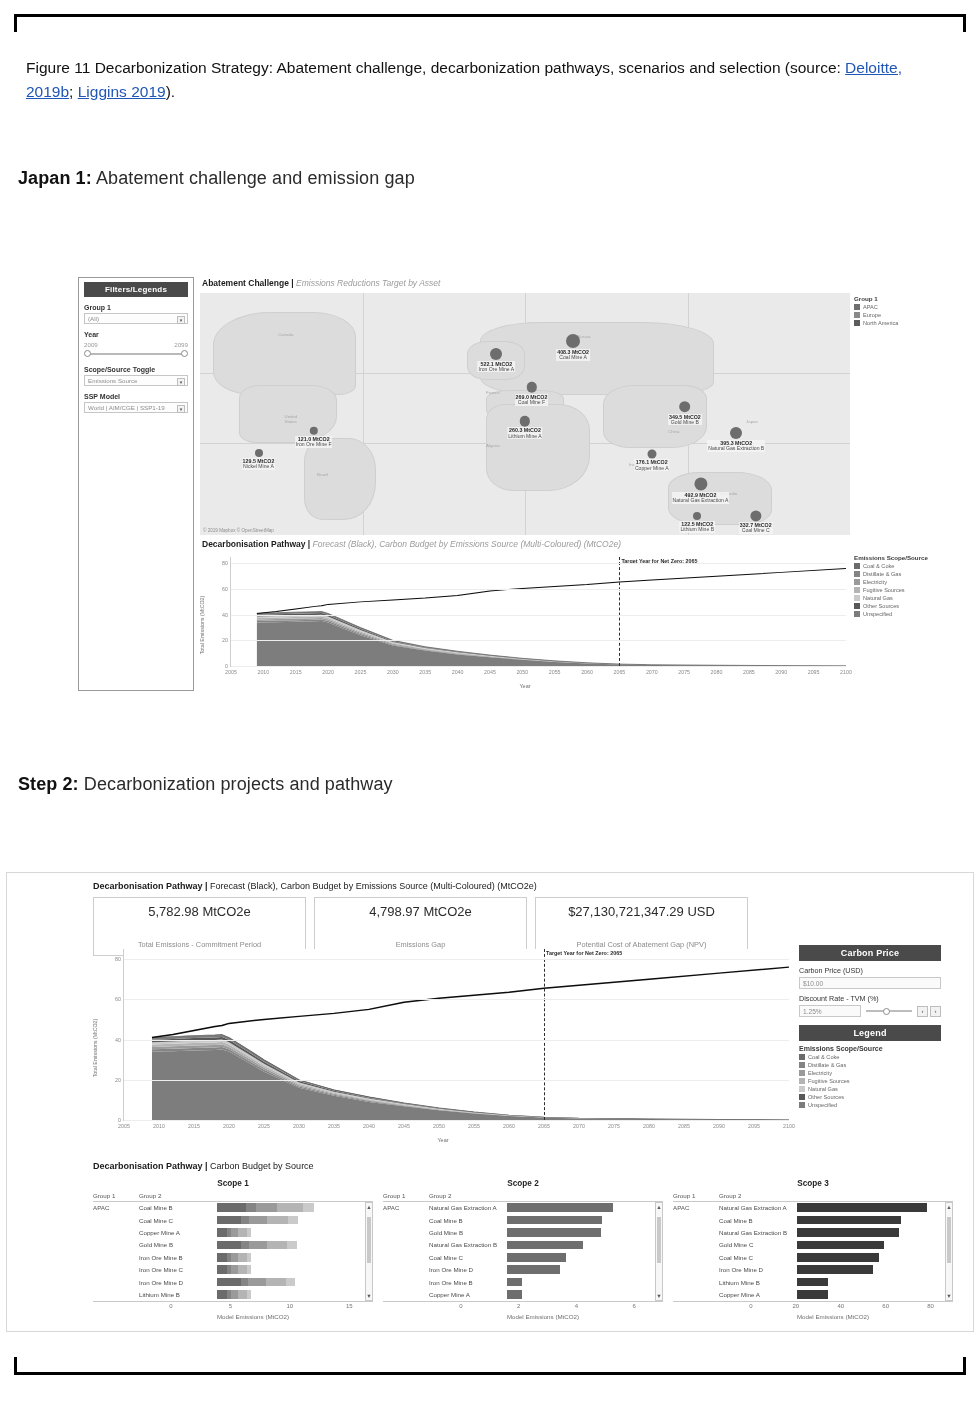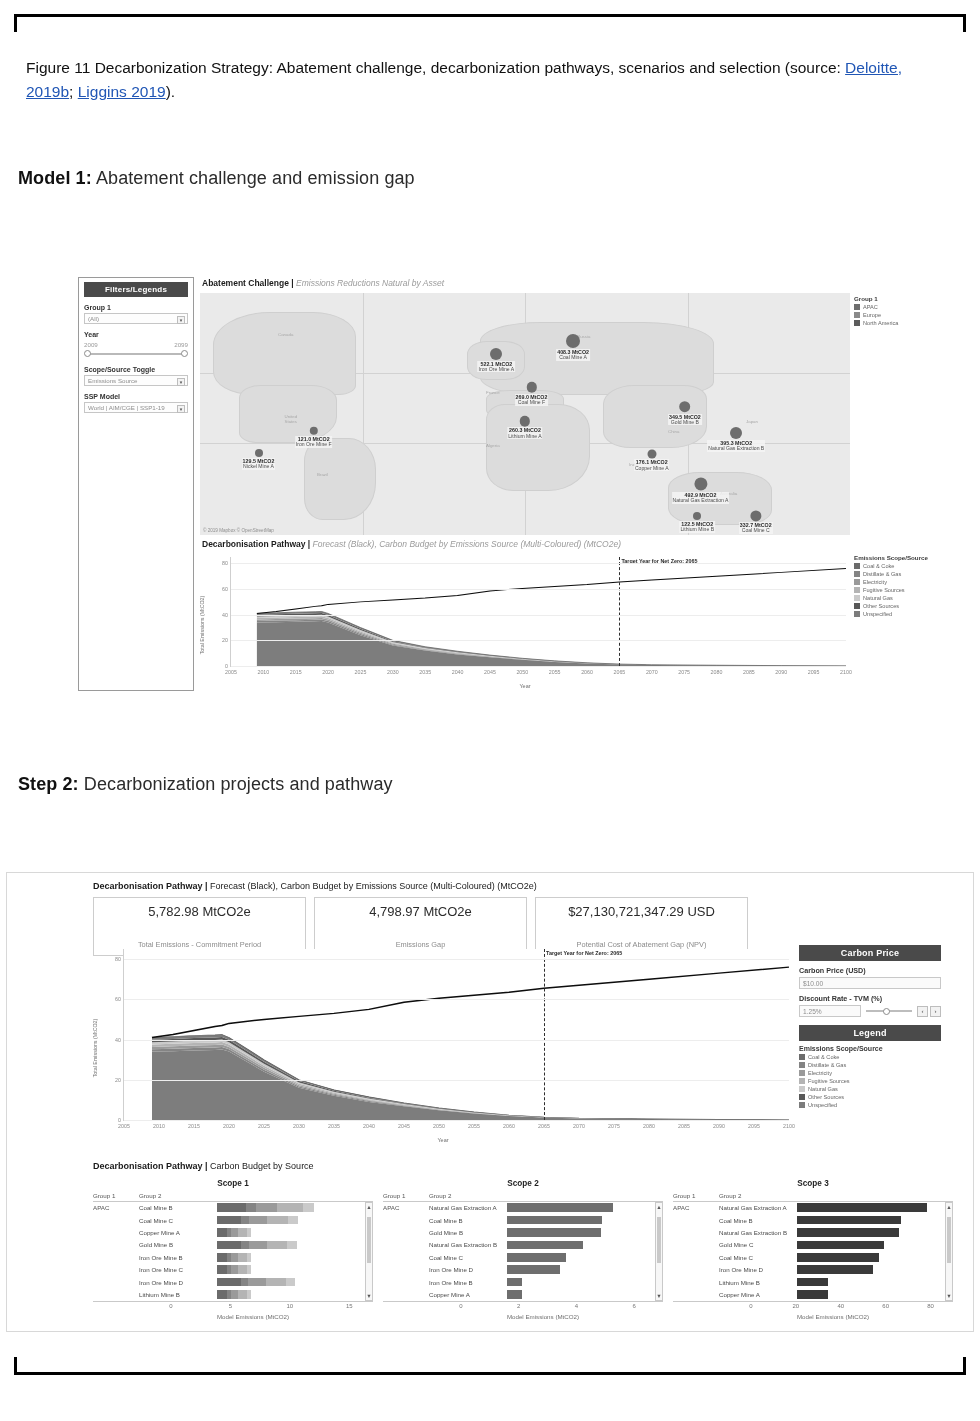--- a/index.html
+++ b/index.html
@@ -120,21 +120,21 @@
   .d2-title { position: absolute; left: 86px; top: 8px; font-size: 9px; }
   .kpi-row { position: absolute; left: 86px; top: 24px; width: 655px; display: flex; gap: 8px; }
   .kpi {
     flex: 1; border: 1px solid #cdcdcd; background: #fff; text-align: center; padding: 6px 2px 6px;
   }
   .kpi .big { font-size: 13px; color: #2b2b2b; }
   .kpi .sub { font-size: 7.4px; color: #8c8c8c; margin-top: 21px; }
 
   .d2-chart { position: absolute; left: 86px; top: 72px; width: 700px; height: 200px; }
   .cp-panel { position: absolute; right: 32px; top: 72px; width: 142px; }
-  .cp-label { font-size: 7.2px; font-weight: bold; color: #333; margin: 5px 0 2px; }
+  .cp-label { font-size: 7.2px; font-weight: normal; color: #333; margin: 5px 0 2px; }
   .cp-box { border: 1px solid #c8c8c8; background: #fafafa; height: 12px; font-size: 6.6px; color: #8d8d8d; padding: 1px 3px; display: flex; align-items: center; }
   .cp-row { display: flex; align-items: center; gap: 3px; }
   .cp-slider { position: relative; flex: 1; height: 12px; }
   .cp-slider .tr { position: absolute; left: 2px; right: 2px; top: 5px; height: 1.6px; background: #bdbdbd; }
   .cp-slider .kn { position: absolute; left: 38%; top: 2.5px; width: 7px; height: 7px; border-radius: 50%; background: #fff; border: 1.3px solid #8b8b8b; }
   .cp-arrows { display: flex; gap: 2px; }
   .cp-arrows div { width: 11px; height: 11px; border: 1px solid #bdbdbd; background: #f2f2f2; font-size: 6px; display: flex; align-items: center; justify-content: center; color: #444; }
 
   .scopes { position: absolute; left: 86px; top: 288px; right: 20px; }
   .scopes-title { font-size: 9px; margin-bottom: 8px; }
@@ -167,21 +167,21 @@
 <div class="page-edge r"></div>
 <div class="page-rule bottom"></div>
 <div class="page-edge bl"></div>
 <div class="page-edge br"></div>
 
 <div class="caption">
   <span>Figure 11 Decarbonization Strategy: Abatement challenge, decarbonization pathways, scenarios and selection (source: </span><a href="#">Deloitte, 2019b</a><span>; </span><a href="#">Liggins 2019</a><span>).</span>
 </div>
 
 <div class="step-head" id="step1-head">
-  <b>Model 1:</b><span> Abatement challenge and emission gap</span>
+  <b>Japan 1:</b><span> Abatement challenge and emission gap</span>
 </div>
 
 <div class="dash1">
 
   <div class="filters-panel">
     <div class="panel-title">Filters/Legends</div>
 
     <div class="fld-label">Group 1</div>
     <div class="fld-box">
       <span>(All)</span>
@@ -207,21 +207,21 @@
 
     <div class="fld-label">SSP Model</div>
     <div class="fld-box">
       <span>World | AIM/CGE | SSP1-19</span>
       <span class="fld-caret">▾</span>
     </div>
   </div>
 
   <div class="map-card">
     <div class="card-title">
-      <b>Abatement Challenge |</b><span> Emissions Reductions Natural by Asset</span>
+      <b>Abatement Challenge |</b><span> Emissions Reductions Target by Asset</span>
     </div>
 
     <div class="map-area">
       <div class="grid-line" style="left:0;right:0;top:33%;height:1px"></div>
       <div class="grid-line" style="left:0;right:0;top:62%;height:1px"></div>
       <div class="grid-line" style="top:0;bottom:0;left:25%;width:1px"></div>
       <div class="grid-line" style="top:0;bottom:0;left:50%;width:1px"></div>
       <div class="grid-line" style="top:0;bottom:0;left:75%;width:1px"></div>
 
       <div class="landmass" style="left:2%;top:8%;width:22%;height:34%;border-radius:40% 30% 12% 28%"></div>

